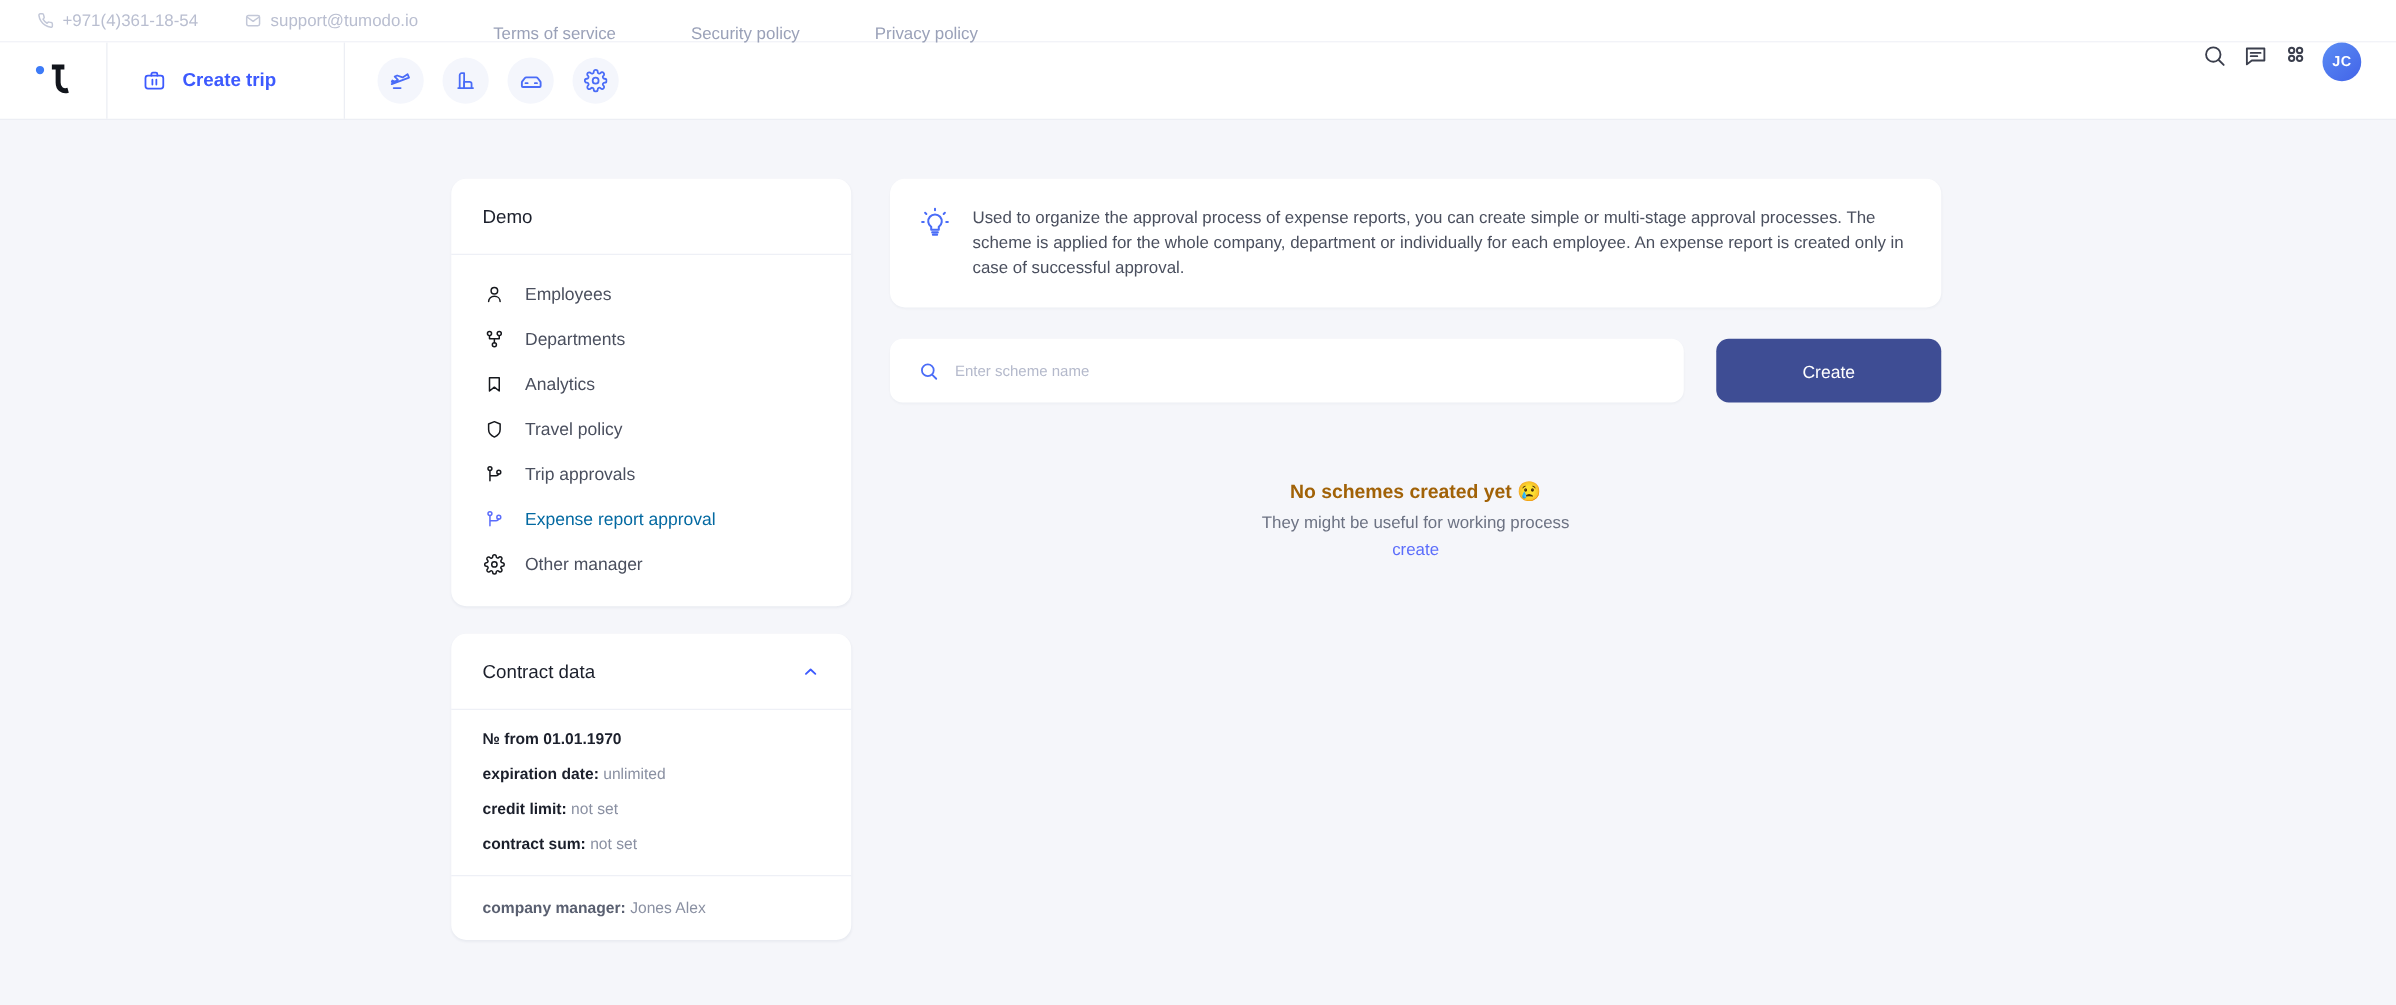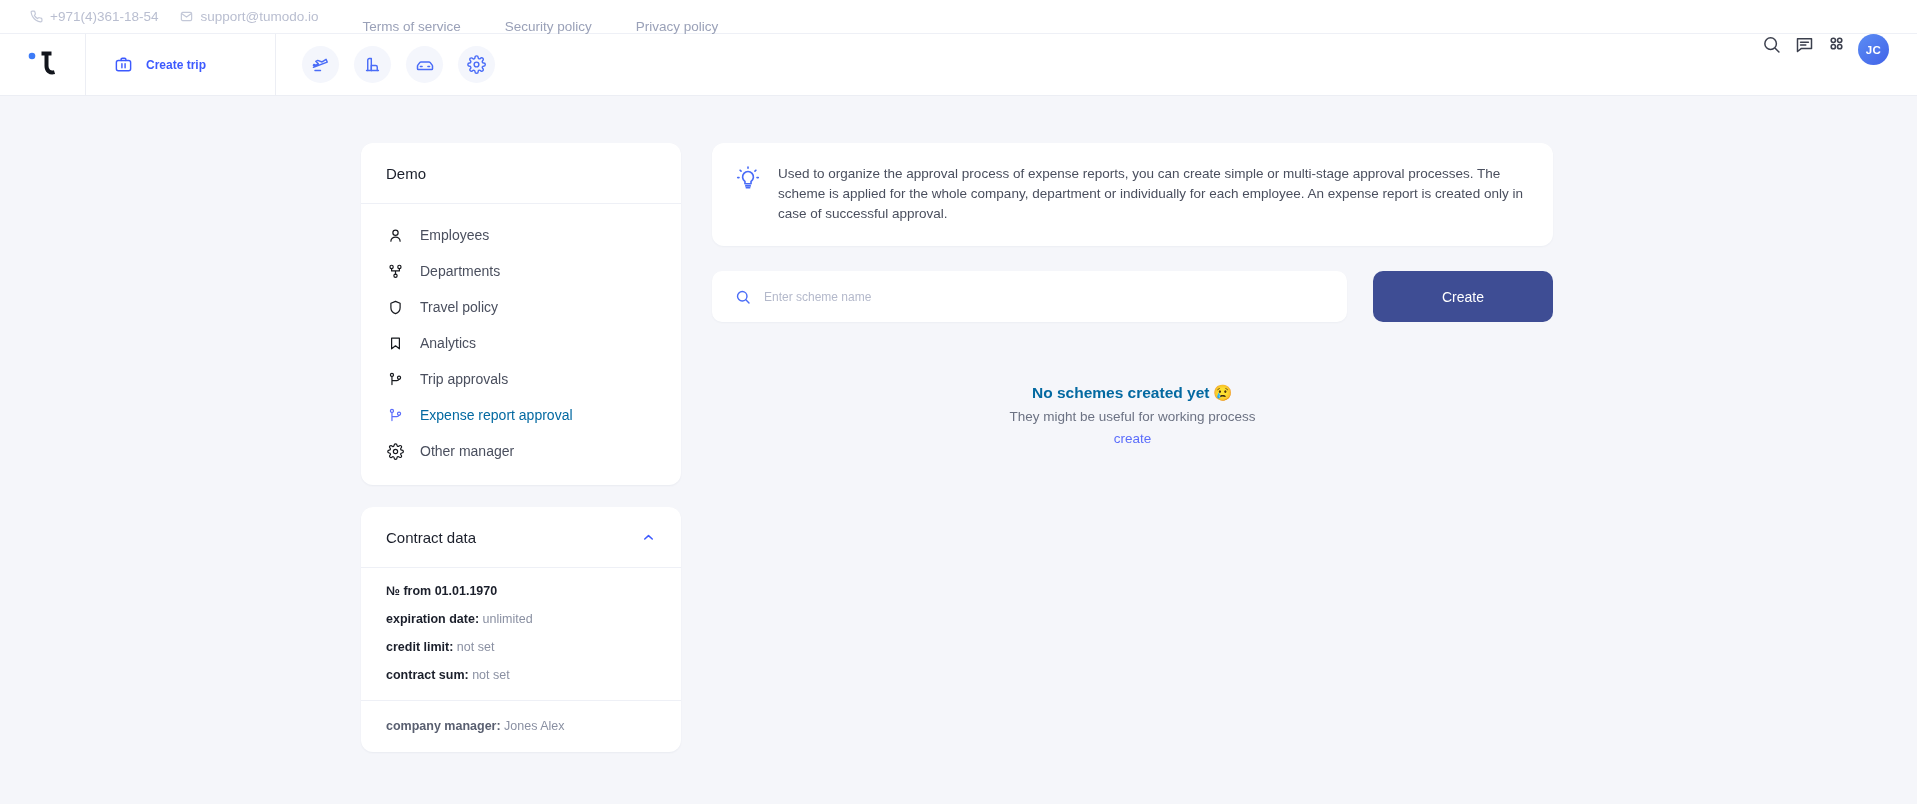--- a/index.html
+++ b/index.html
@@ -15,21 +15,21 @@
   .topbar {
     height: 34px;
     background: #ffffff;
     display: flex;
     align-items: center;
     padding: 0 26px 0 30px;
     font-size: 13.5px;
     color: #b9bed0;
     border-bottom: 1px solid #eef0f6;
   }
-  .topbar-left { display: flex; align-items: center; gap: 0; }
+  .topbar-left { display: flex; align-items: center; gap: 16px; }
   .topbar-right { margin-left: auto; display: flex; align-items: center; gap: 0; }
   .tb-item {
     display: flex;
     align-items: center;
     gap: 7px;
     color: #b9bed0;
     text-decoration: none;
     padding: 0 22px 0 0;
     white-space: nowrap;
   }
@@ -68,21 +68,21 @@
     display: flex;
     align-items: center;
     gap: 13px;
     padding: 0 28px;
     border-right: 1px solid #eceef4;
     cursor: pointer;
     min-width: 190px;
   }
   .createtrip-label {
     color: #3d5afe;
-    font-size: 12px;
+    font-size: 15px;
     font-weight: 700;
     white-space: nowrap;
   }
   .ci { color: #3d5afe; display:flex; align-items:center; }
 
   .quick-icons {
     display: flex;
     align-items: center;
     gap: 15px;
     padding: 0 26px;
@@ -227,21 +227,21 @@
     cursor: pointer;
   }
 
   .empty {
     text-align: center;
     margin-top: 62px;
   }
   .empty-title {
     font-size: 15.5px;
     font-weight: 700;
-    color: #0369a1;
+    color: #a16207;
   }
   .empty-sub {
     font-size: 13.5px;
     color: #6c7283;
     margin-top: 7px;
   }
   .empty-link {
     display: inline-block;
     margin-top: 7px;
     font-size: 13.5px;
@@ -389,33 +389,33 @@
                 <circle cx="12" cy="18" r="2.3"></circle>
                 <path d="M6.5 7.8v3.4h11V7.8M12 11.2v4.5"></path>
               </svg>
           </span>
           <span>Departments</span>
         </a>
 
         <a class="menu-item" href="#">
           <span class="mi">
             <svg width="17" height="17" viewBox="0 0 24 24" fill="none" stroke="currentColor" stroke-width="1.7" stroke-linecap="round" stroke-linejoin="round">
+                <path d="M6.5 4.5h11v15l-5.5-4.3-5.5 4.3z"></path>
+              </svg>
+          </span>
+          <span>Analytics</span>
+        </a>
+
+        <a class="menu-item" href="#">
+          <span class="mi">
+            <svg width="17" height="17" viewBox="0 0 24 24" fill="none" stroke="currentColor" stroke-width="1.7" stroke-linecap="round" stroke-linejoin="round">
                 <path d="M12 3.3 5.5 6v6.2c0 4 2.7 7 6.5 8.5 3.8-1.5 6.5-4.5 6.5-8.5V6Z"></path>
               </svg>
           </span>
           <span>Travel policy</span>
-        </a>
-
-        <a class="menu-item" href="#">
-          <span class="mi">
-            <svg width="17" height="17" viewBox="0 0 24 24" fill="none" stroke="currentColor" stroke-width="1.7" stroke-linecap="round" stroke-linejoin="round">
-                <path d="M6.5 4.5h11v15l-5.5-4.3-5.5 4.3z"></path>
-              </svg>
-          </span>
-          <span>Analytics</span>
         </a>
 
         <a class="menu-item" href="#">
           <span class="mi">
             <svg width="17" height="17" viewBox="0 0 24 24" fill="none" stroke="currentColor" stroke-width="1.7" stroke-linecap="round" stroke-linejoin="round">
                 <circle cx="7" cy="5.5" r="2.2"></circle>
                 <circle cx="17" cy="9.5" r="2.2"></circle>
                 <path d="M7 7.7v11.5M7 13.5h6.5a3.5 3.5 0 0 0 3.5-2"></path>
               </svg>
           </span>

